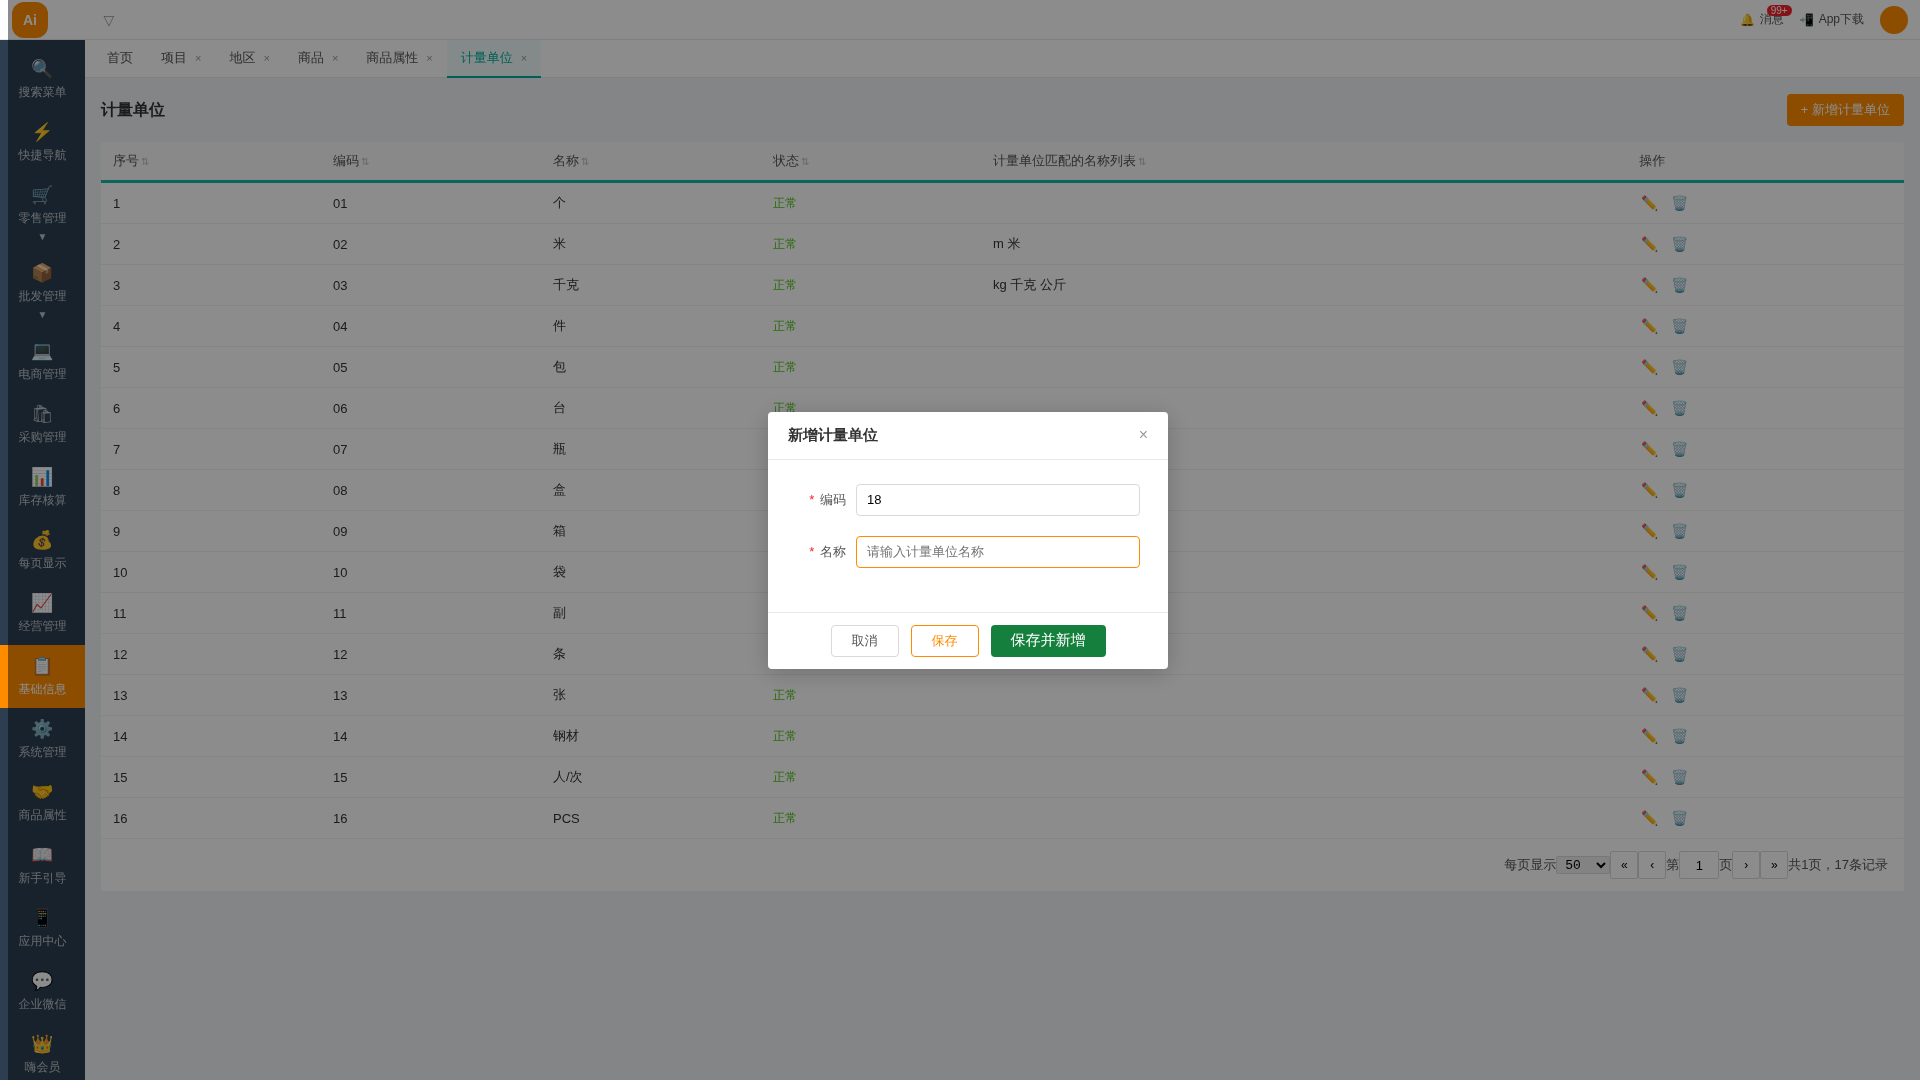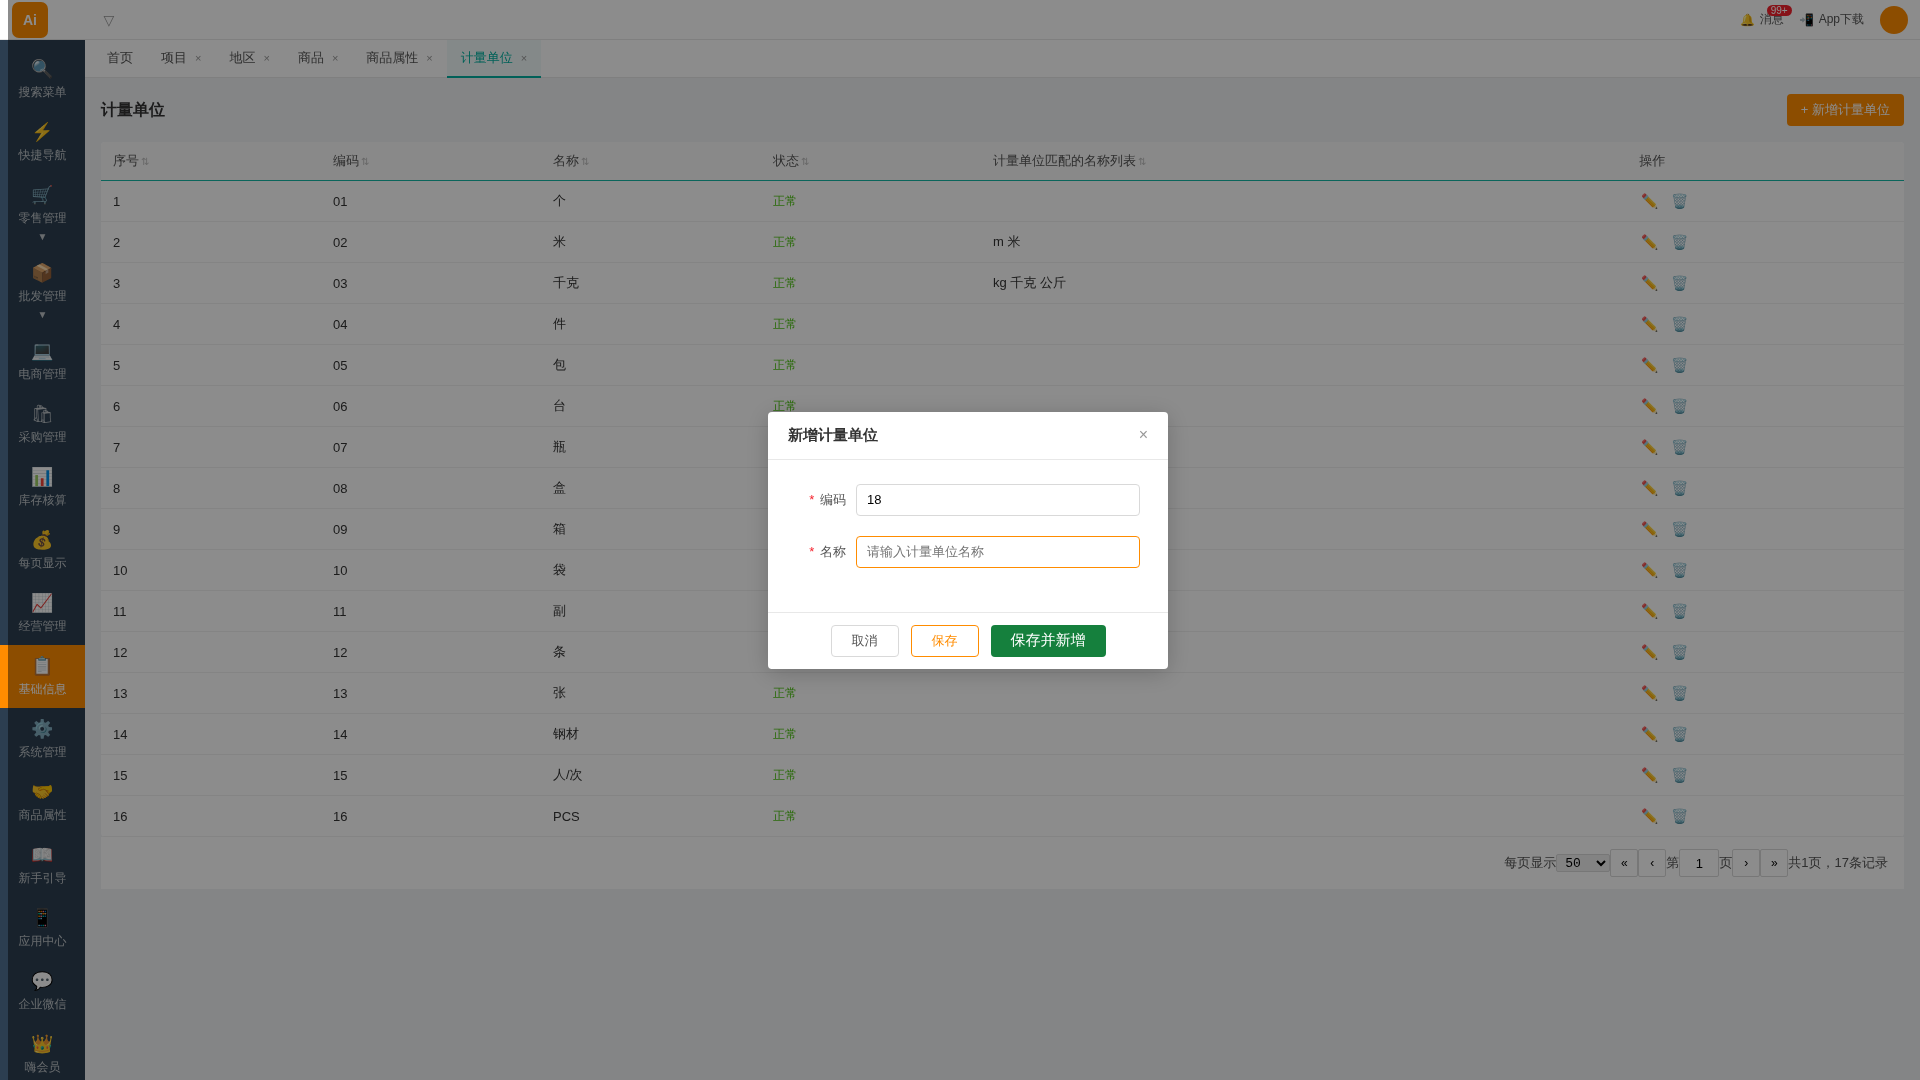--- a/index.html
+++ b/index.html
@@ -1,21 +1,21 @@
 <!DOCTYPE html>
 <html><head>
   <meta charset="utf-8">
   <style>
     * { box-sizing: border-box; margin: 0; padding: 0; }
     body { font-family: "Microsoft YaHei", Arial, sans-serif; font-size: 13px; background: #f0f2f5; color: #333; display: flex; flex-direction: column; height: 1080px; width: 1920px; overflow: hidden; }
 
     
     .top-bar { height: 40px; background: #fff; display: flex; align-items: center; padding: 0 12px; border-bottom: 1px solid #e8e8e8; flex-shrink: 0; }
     .logo-area { display: flex; align-items: center; gap: 8px; width: 85px; }
-    .logo-icon { width: 36px; height: 36px; background: #ff8c00; border-radius: 7px; display: flex; align-items: center; justify-content: center; color: #fff; font-weight: bold; font-size: 14px; }
+    .logo-icon { width: 36px; height: 36px; background: #ff8c00; border-radius: 12px; display: flex; align-items: center; justify-content: center; color: #fff; font-weight: bold; font-size: 14px; }
     .top-bar-right { margin-left: auto; display: flex; align-items: center; gap: 16px; }
     .top-bar-item { display: flex; align-items: center; gap: 4px; font-size: 12px; color: #555; cursor: pointer; position: relative; }
     .badge { background: #f5222d; color: #fff; border-radius: 8px; font-size: 10px; padding: 0 4px; min-width: 16px; text-align: center; position: absolute; top: -6px; right: -8px; }
     .avatar { width: 28px; height: 28px; background: #ff8c00; border-radius: 50%; }
     .collapse-btn { width: 24px; height: 24px; display: flex; align-items: center; justify-content: center; cursor: pointer; color: #999; font-size: 14px; }
 
     
     .main-layout { display: flex; flex: 1; overflow: hidden; }
 
     
@@ -38,21 +38,21 @@
 
     
     .page-header { display: flex; align-items: center; justify-content: space-between; margin-bottom: 16px; }
     .page-title { font-size: 16px; font-weight: bold; color: #333; }
     .add-btn { background: #ff8c00; color: #fff; border: none; border-radius: 4px; padding: 7px 14px; font-size: 13px; cursor: pointer; white-space: nowrap; }
 
     
     .table-wrapper { background: #fff; border-radius: 4px; overflow: hidden; }
     table { width: 100%; border-collapse: collapse; }
     thead tr { background: #fafafa; }
-    th { padding: 10px 12px; text-align: left; font-size: 13px; color: #555; border-bottom: 1px solid #14b8a6; font-weight: 500; white-space: nowrap; }
+    th { padding: 10px 12px; text-align: left; font-size: 13px; color: #555; border-bottom: 3px solid #14b8a6; font-weight: 500; white-space: nowrap; }
     td { padding: 9px 12px; font-size: 13px; color: #333; border-bottom: 1px solid #f0f0f0; }
     .sort-icon { font-size: 10px; color: #bbb; margin-left: 2px; }
     .status-normal { color: #52c41a; font-size: 12px; }
     .action-btns { display: flex; gap: 8px; }
     .action-btn { width: 22px; height: 22px; display: flex; align-items: center; justify-content: center; cursor: pointer; color: #555; font-size: 14px; }
 
     
     .pagination { display: flex; align-items: center; justify-content: flex-end; padding: 12px 16px; background: #fff; gap: 0; font-size: 13px; color: #555; }
     .page-btn { width: 28px; height: 28px; display: flex; align-items: center; justify-content: center; border: 1px solid #d9d9d9; border-radius: 2px; cursor: pointer; background: #fff; font-size: 12px; }
     .page-input { width: 40px; height: 28px; border: 1px solid #d9d9d9; border-radius: 2px; text-align: center; font-size: 13px; }

